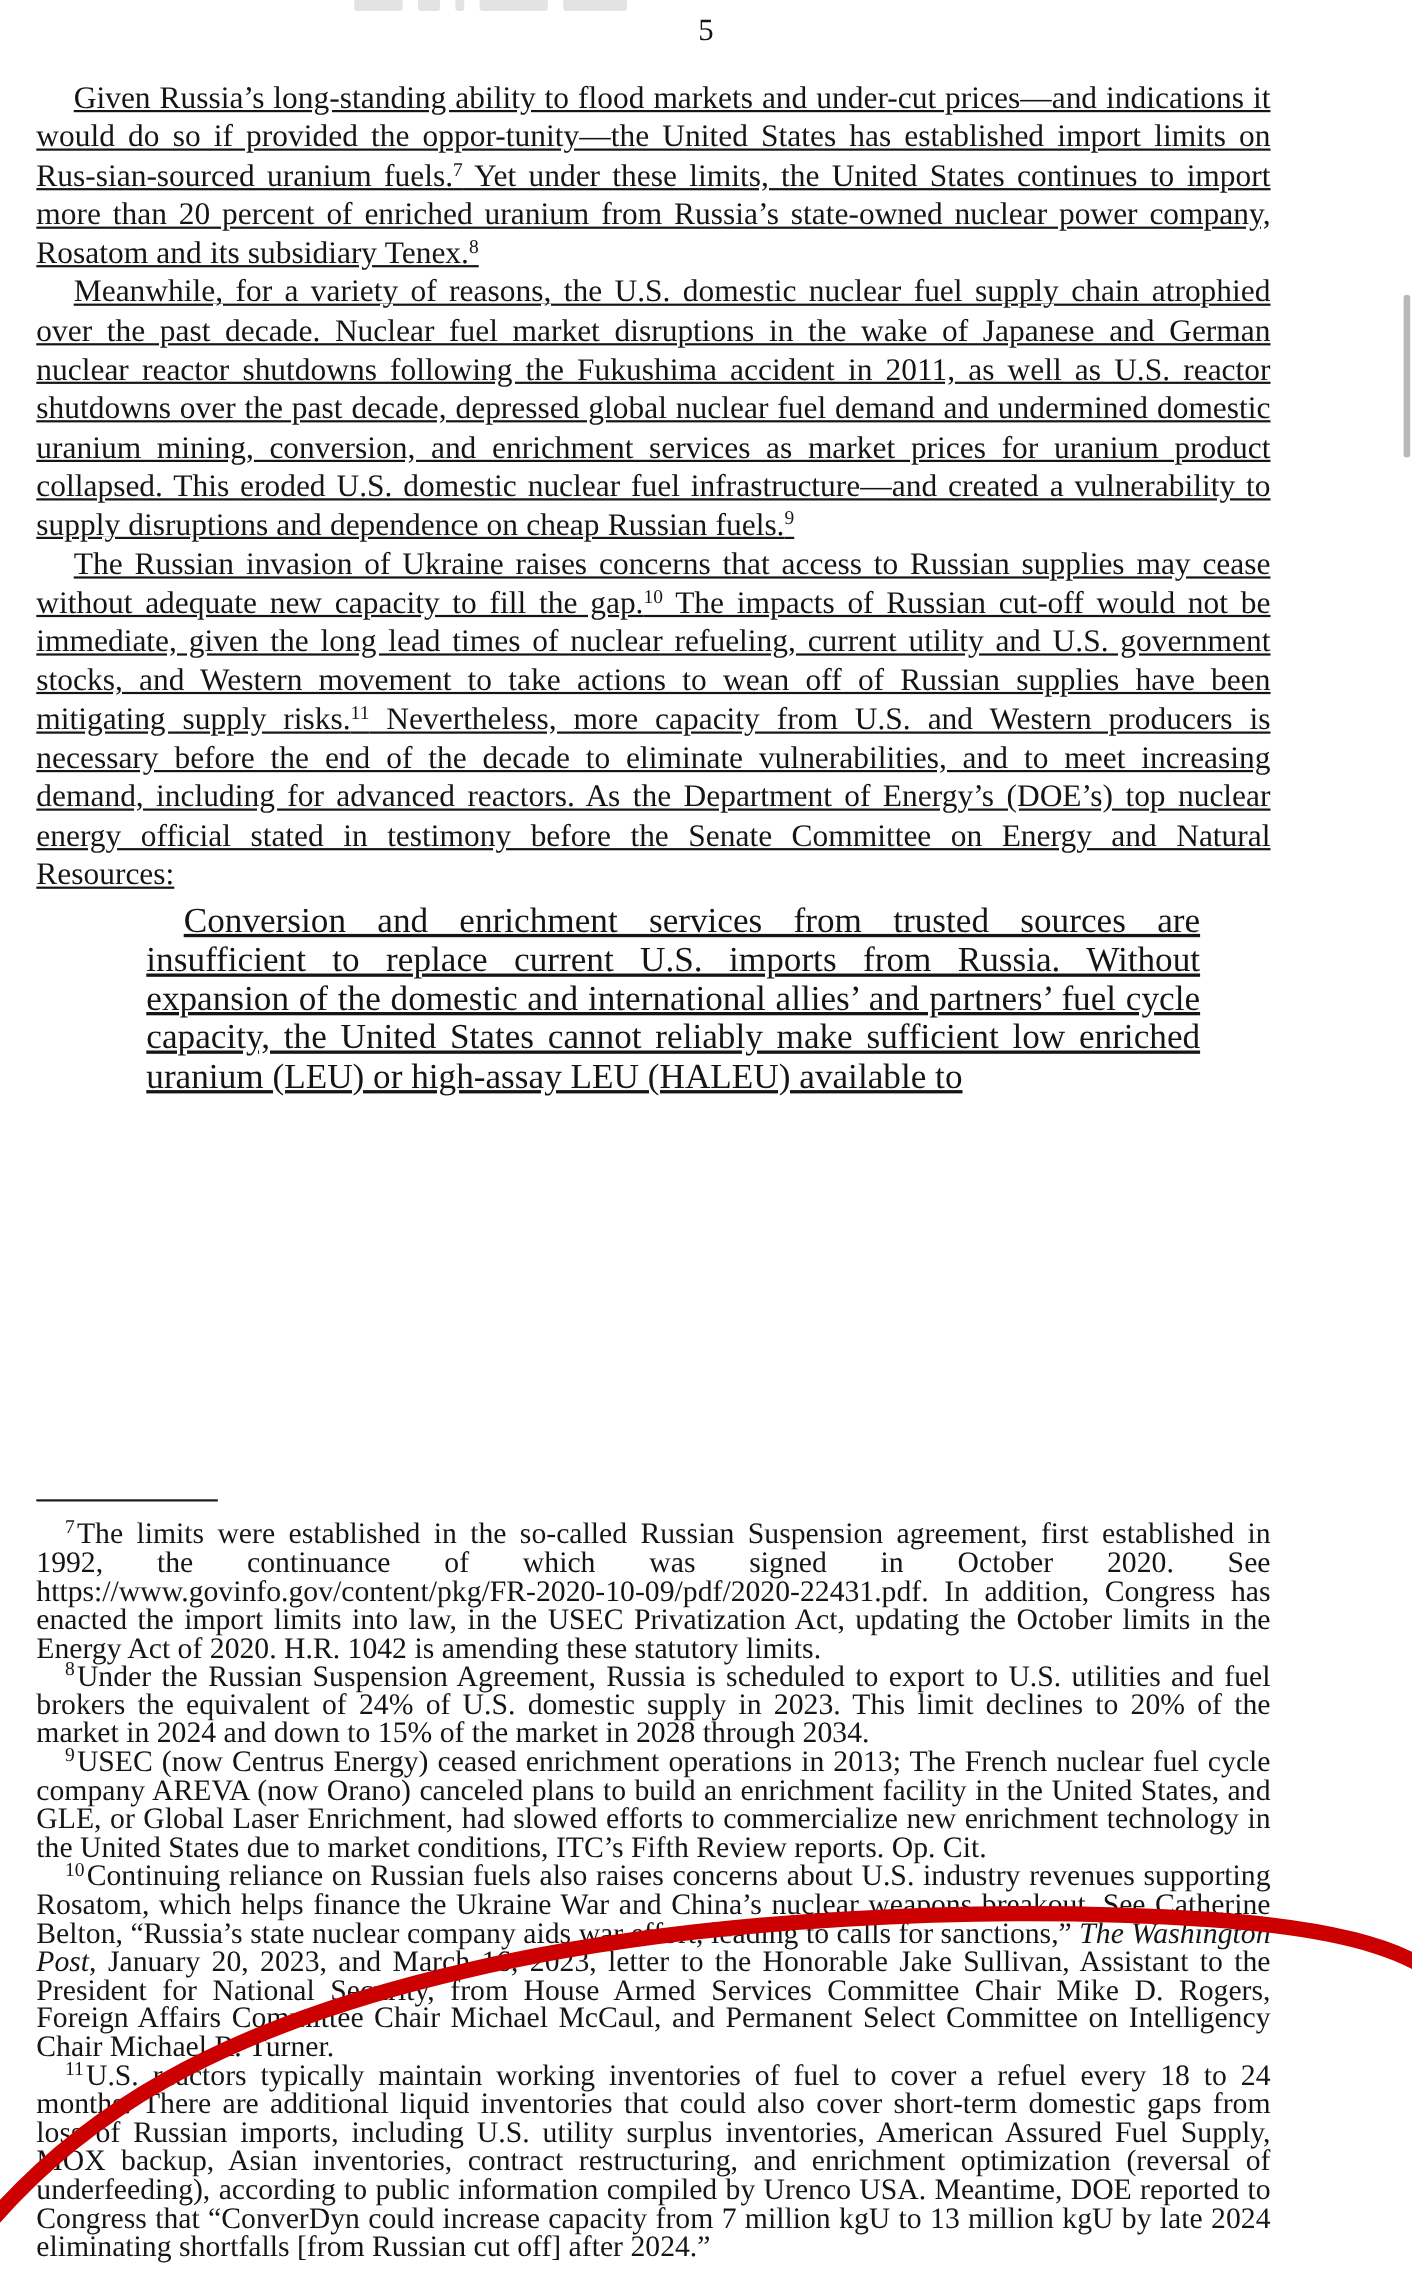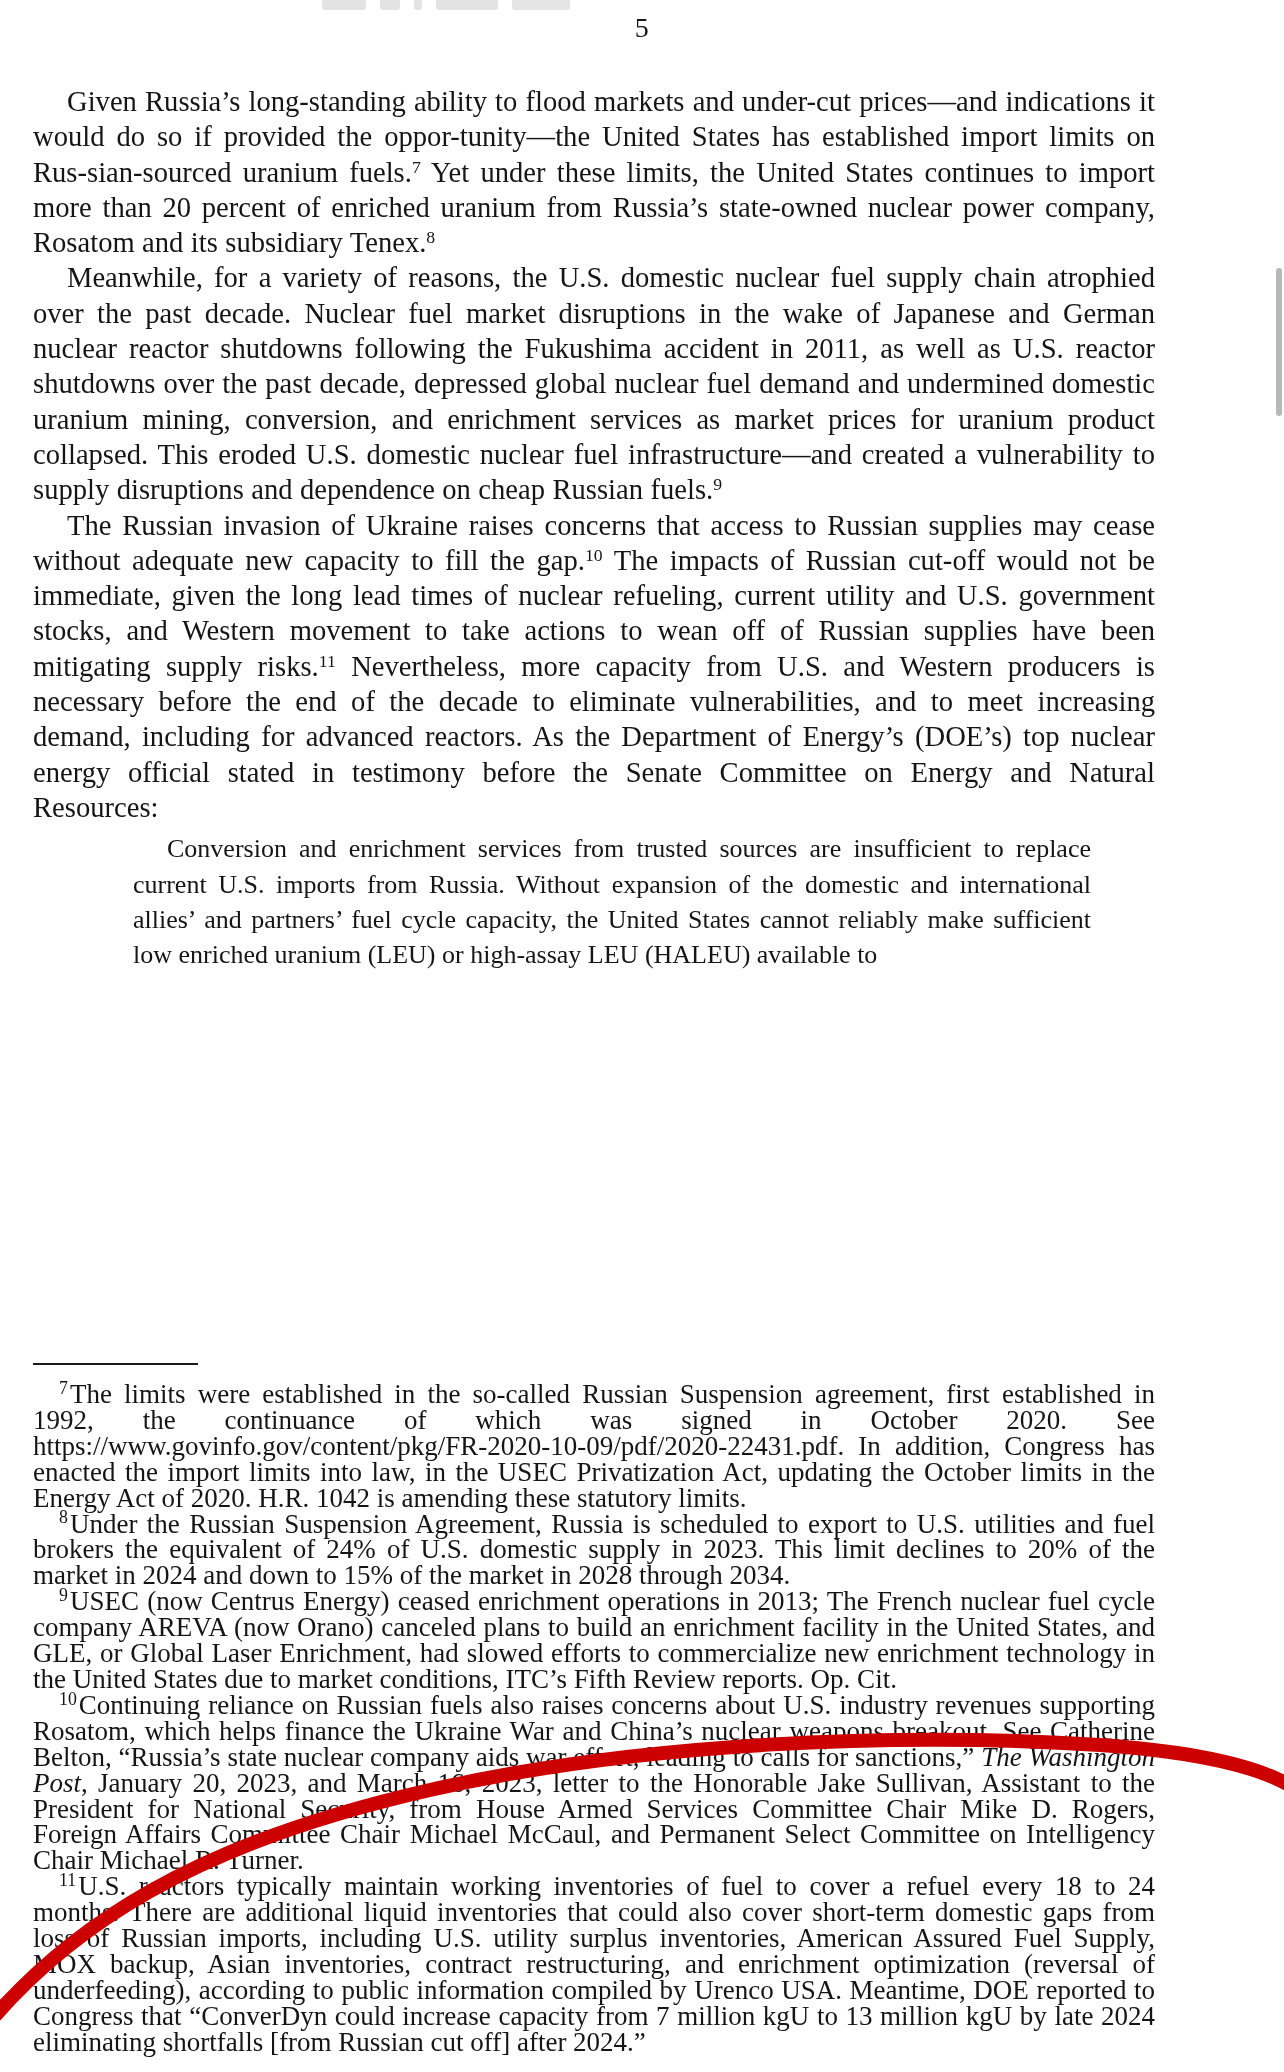--- a/index.html
+++ b/index.html
@@ -54,22 +54,23 @@
     width: 1284px;
     text-align: center;
     font-size: 28px;
     letter-spacing: 0.5px;
   }
 
   
   .column {
     position: absolute;
     left: 33px;
-    top: 84px;
+    top: 72px;
     width: 1122px;
+    text-decoration: underline;
   }
 
   p.body {
     margin: 0;
     text-align: justify;
     text-justify: inter-word;
     font-size: 28.6px;
     line-height: 35.3px;
     text-indent: 34px;
     hyphens: manual;
@@ -85,21 +86,21 @@
 
   
   .blockquote {
     margin: 6px 0 0 0;
     padding-left: 100px;
     padding-right: 64px;
   }
   .blockquote p {
     margin: 0;
     text-align: justify;
-    font-size: 26px;
+    font-size: 32px;
     line-height: 35.4px;
     text-indent: 34px;
   }
 
   
   .fn-rule {
     position: absolute;
     left: 33px;
     top: 1363px;
     width: 165px;

